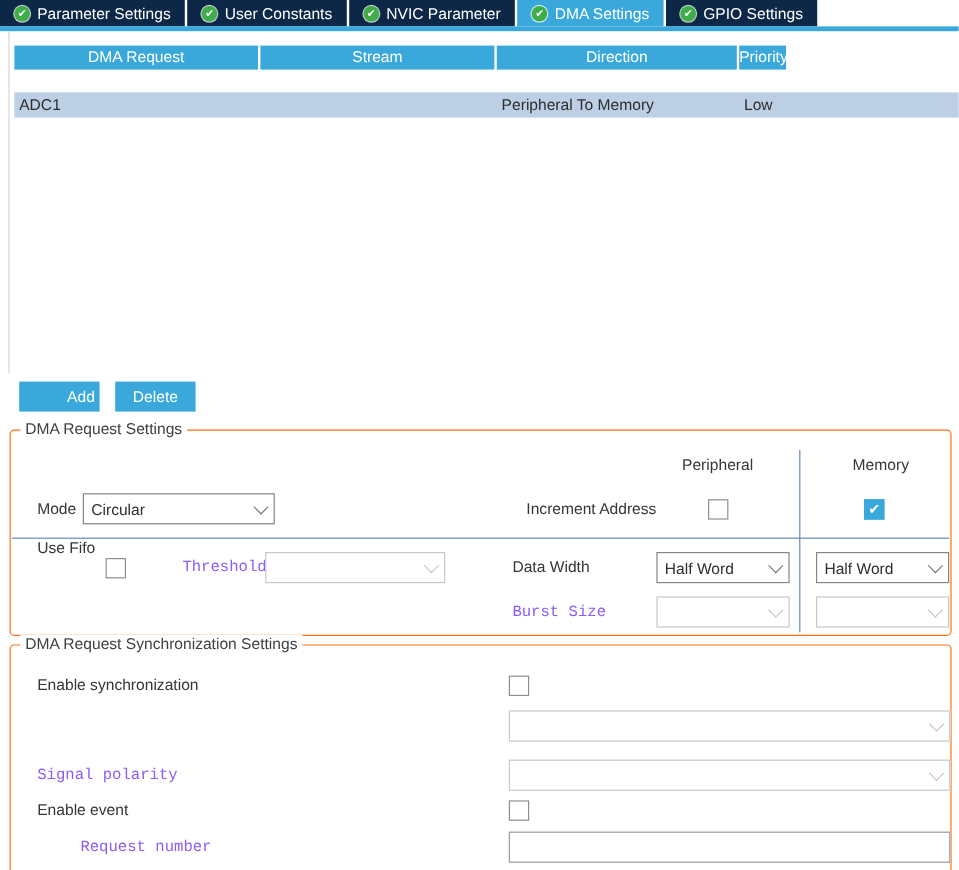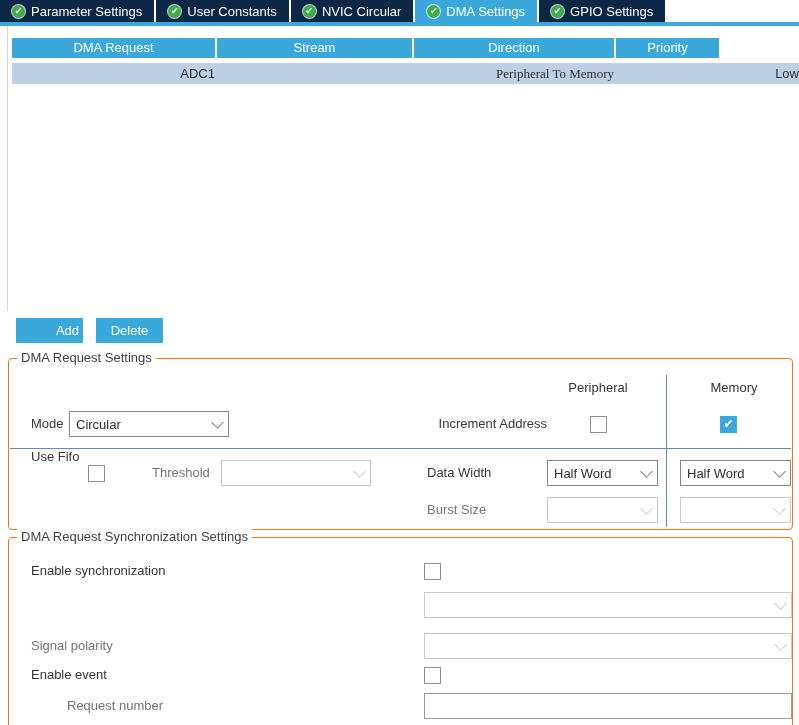--- a/index.html
+++ b/index.html
@@ -19,44 +19,44 @@
   .tab.active{background:#3aa8db;}
   .chk-icon{
     width:13px;height:13px;border-radius:50%;background:#3fae4a;
     box-shadow:0 0 0 1px rgba(255,255,255,.75);
     display:flex;align-items:center;justify-content:center;
     color:#ffffff;font-size:9px;line-height:13px;flex:0 0 auto;
   }
   .tabstripe{position:absolute;left:0;top:22px;width:799px;height:4px;background:#3aa8db;}
   
   .panel-border{position:absolute;left:7px;top:26px;width:1px;height:285px;background:#d6d6d6;}
-  .thead{position:absolute;left:12px;top:38px;width:707px;height:20px;display:flex;background:#ffffff;}
+  .thead{position:absolute;left:12px;top:38px;width:643px;height:20px;display:flex;background:#ffffff;}
   .th{
     background:#3aa8db;color:#ffffff;text-align:center;line-height:20px;
     margin-right:2px;overflow:hidden;
   }
   .th.c1{width:203px;} .th.c2{width:195px;} .th.c3{width:200px;} .th.c4{flex:1;margin-right:0;}
-  .trow{position:absolute;left:12px;top:63px;width:787px;height:21px;display:flex;background:#bccfe5;color:#2d2d2d;text-align:right;}
+  .trow{position:absolute;left:12px;top:77px;width:787px;height:21px;display:flex;background:#bccfe5;color:#2d2d2d;}
   .td{line-height:21px;padding-left:4px;box-sizing:border-box;margin-right:2px;overflow:hidden;}
-  .td.c1{width:203px;} .td.c2{width:195px;margin-top:23px;} .td.c3{width:200px;font-family:Liberation Serif, serif;} .td.c4{flex:1;margin-right:0;}
+  .td.c1{width:203px;} .td.c2{width:195px;margin-top:23px;} .td.c3{width:200px;} .td.c4{flex:1;margin-right:0;}
   
   .btn{
     position:absolute;height:25px;width:67px;background:#3aa8db;color:#ffffff;
     border:none;font-family:inherit;font-size:13px;line-height:25px;text-align:center;cursor:pointer;padding:0;
   }
   #btn-add{left:16px;top:318px;padding-left:36px;}
   #btn-delete{left:96px;top:318px;}
   
   .fset{position:absolute;border:1px solid #f97316;border-radius:4px;box-sizing:border-box;background:#ffffff;}
   #fset1{left:8px;top:358px;width:785px;height:172px;}
   #fset2{left:8px;top:537px;width:785px;height:208px;}
   .legend{position:absolute;top:-9px;left:8px;background:#ffffff;padding:0 4px;color:#3f3f3f;}
   .fel{position:absolute;}
   .lbl{height:26px;line-height:26px;white-space:nowrap;}
-  .lbl.dim{color:#737373;}
+  .lbl.dim{color:#8b5cf6;font-family:Liberation Mono, monospace;}
   .colhead{width:90px;text-align:center;}
   .vline{width:1px;background:#6687c2;}
   .hline{height:1px;background:#6687c2;}
   
   .select{
     box-sizing:border-box;height:26px;background:#ffffff;border:1px solid #858585;
     display:flex;align-items:center;padding:0 6px;color:#2f2f2f;cursor:default;
   }
   .select .val{flex:1;overflow:hidden;white-space:nowrap;}
   .select.disabled{border-color:#c9c9c9;color:#b5b5b5;}
@@ -84,21 +84,21 @@
   <div class="tab">
     <span class="chk-icon">✔</span>
     <span>Parameter Settings</span>
   </div>
   <div class="tab">
     <span class="chk-icon">✔</span>
     <span>User Constants</span>
   </div>
   <div class="tab">
     <span class="chk-icon">✔</span>
-    <span>NVIC Circular</span>
+    <span>NVIC Parameter</span>
   </div>
   <div class="tab active">
     <span class="chk-icon">✔</span>
     <span>DMA Settings</span>
   </div>
   <div class="tab">
     <span class="chk-icon">✔</span>
     <span>GPIO Settings</span>
   </div>
 </div>

